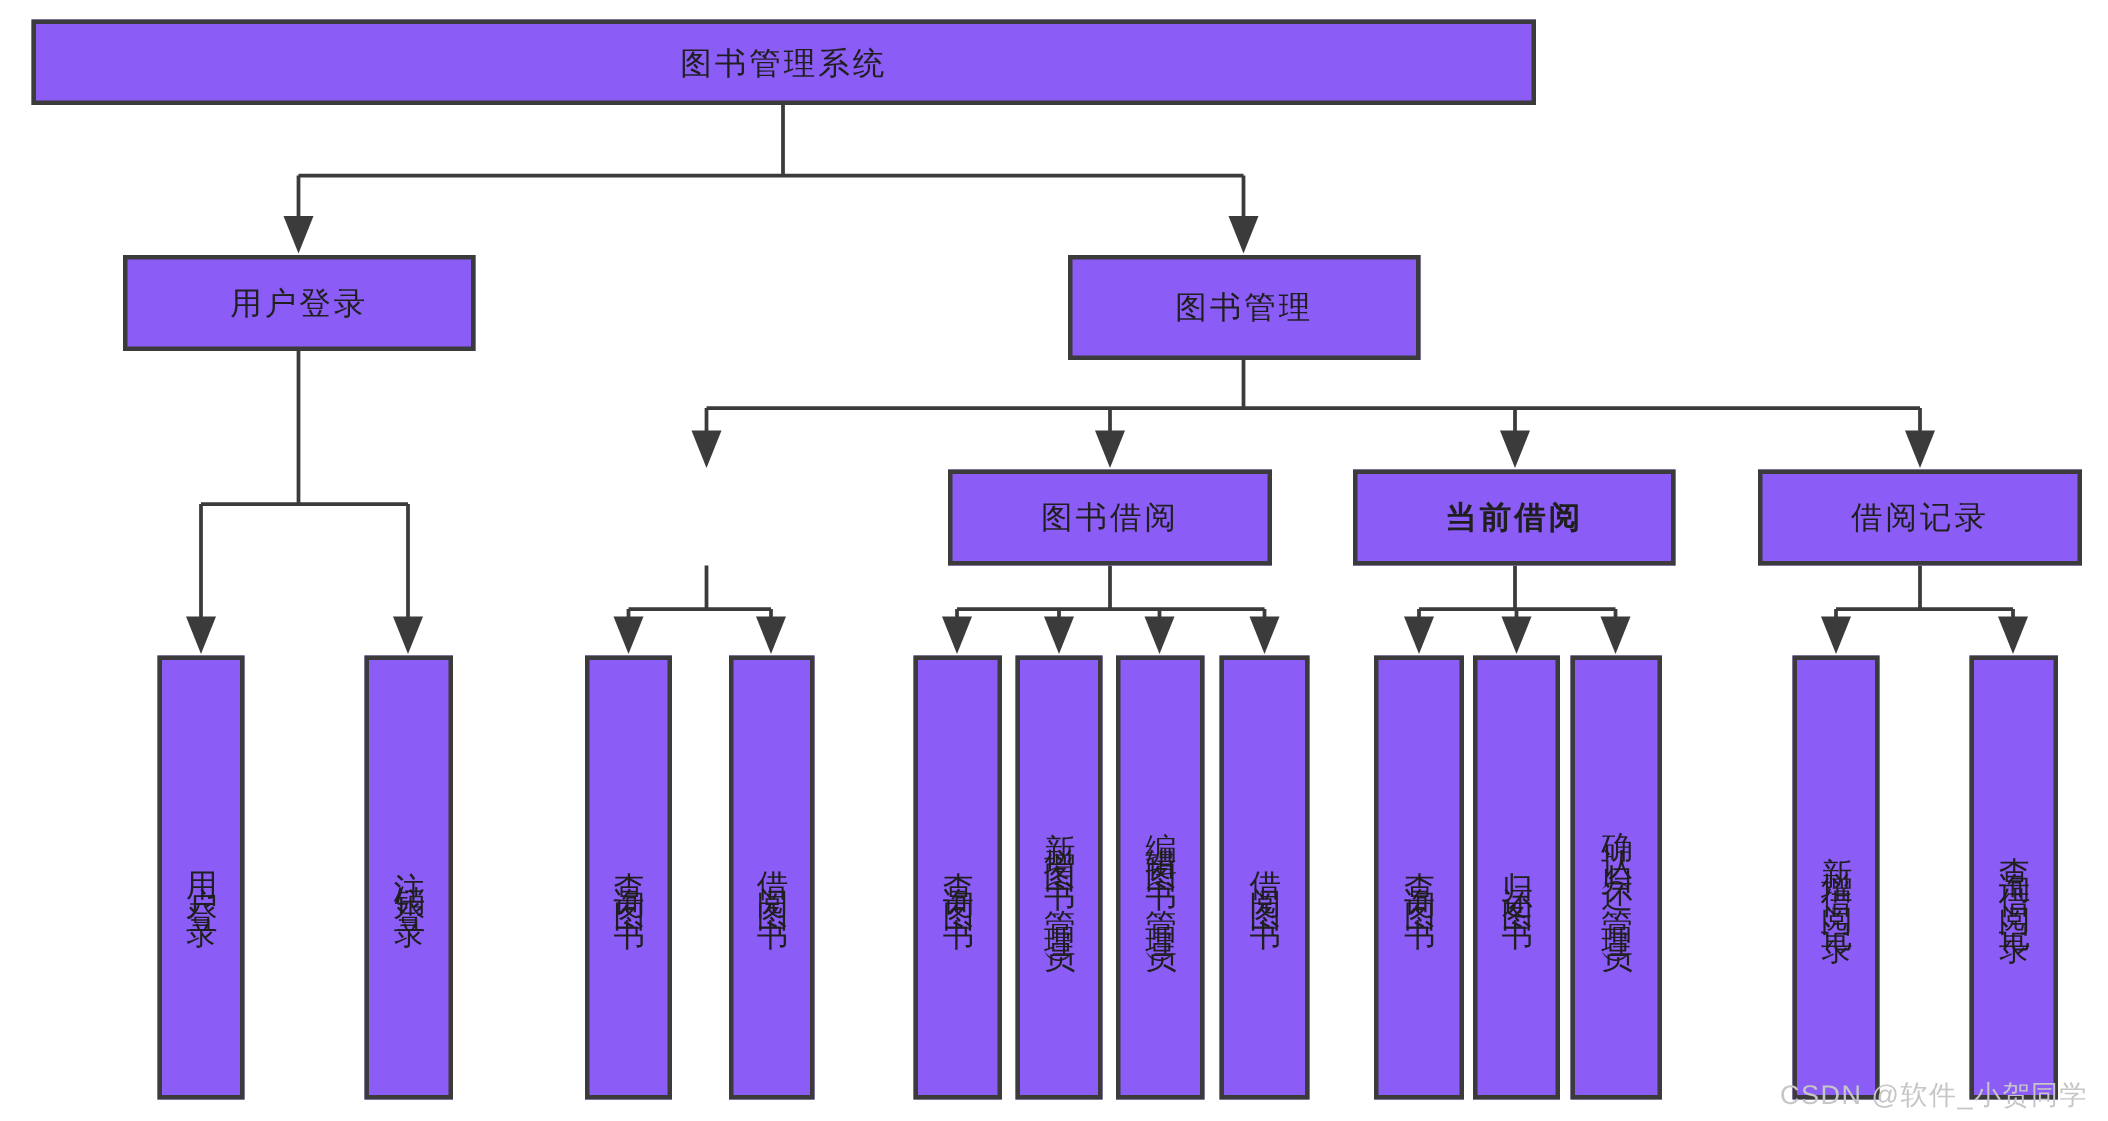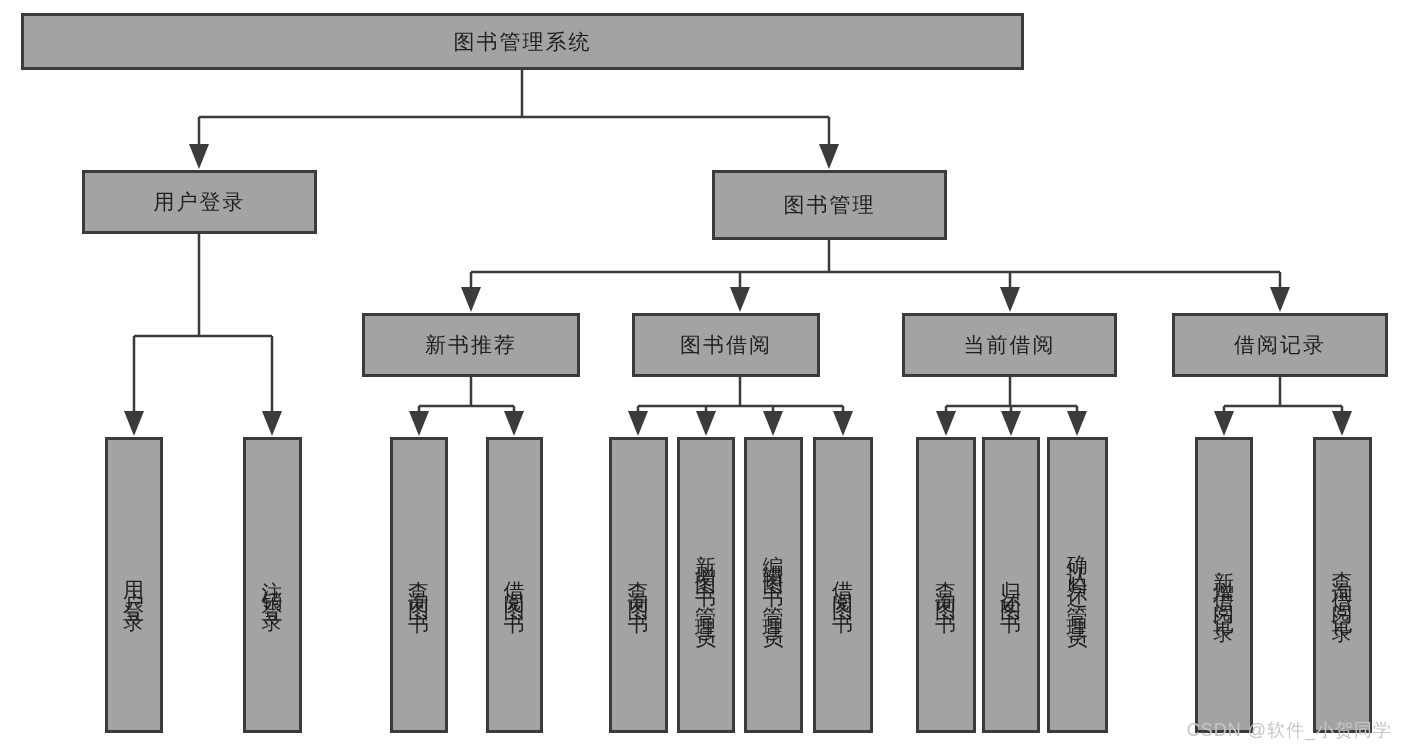--- a/index.html
+++ b/index.html
@@ -13,21 +13,21 @@
   }
   #connectors {
     position: absolute;
     left: 0; top: 0;
     width: 1405px; height: 747px;
     z-index: 1;
   }
   .node {
     position: absolute;
     box-sizing: border-box;
-    background: #a3a3a3;
+    background: #8b5cf6;
     border: 3px solid #3b3b3b;
     display: flex;
     align-items: center;
     justify-content: center;
     color: #1f1f1f;
     font-size: 21px;
     z-index: 2;
   }
   .hnode .label { letter-spacing: 2px; white-space: nowrap; }
   .vnode { top: 437px; height: 296px; }
@@ -37,22 +37,22 @@
     letter-spacing: 0.5em;
     line-height: 1;
   }
   
   #n-root     { left: 21px;  top: 13px;  width: 1003px; height: 57px; }
   
   #n-login    { left: 82px;  top: 170px; width: 235px;  height: 64px; }
   #n-mgmt     { left: 712px; top: 170px; width: 235px;  height: 70px; }
   
   #n-rec      { left: 362px;  top: 313px; width: 218px; height: 64px; }
-  #n-borrow   { left: 632px;  top: 313px; width: 188px; height: 64px; }
-  #n-current  { left: 902px;  top: 313px; width: 215px; height: 64px; }
+  #n-borrow   { left: 632px;  top: 313px; width: 216px; height: 64px; }
+  #n-current  { left: 902px;  top: 313px; width: 215px; height: 64px; font-weight: bold; }
   #n-records  { left: 1172px; top: 313px; width: 216px; height: 64px; }
   
   #v-login   { left: 105px;  width: 58px; }
   #v-logout  { left: 243px;  width: 59px; }
   #v-q1      { left: 390px;  width: 58px; }
   #v-b1      { left: 486px;  width: 57px; }
   #v-q2      { left: 609px;  width: 59px; }
   #v-add     { left: 677px;  width: 58px; }
   #v-edit    { left: 744px;  width: 59px; }
   #v-b2      { left: 813px;  width: 60px; }
@@ -129,23 +129,20 @@
     <span class="label">图书管理系统</span>
   </div>
 
   <div class="node hnode" id="n-login">
     <span class="label">用户登录</span>
   </div>
   <div class="node hnode" id="n-mgmt">
     <span class="label">图书管理</span>
   </div>
 
-  <div class="node hnode" id="n-rec">
-    <span class="label">新书推荐</span>
-  </div>
   <div class="node hnode" id="n-borrow">
     <span class="label">图书借阅</span>
   </div>
   <div class="node hnode" id="n-current">
     <span class="label">当前借阅</span>
   </div>
   <div class="node hnode" id="n-records">
     <span class="label">借阅记录</span>
   </div>
 

